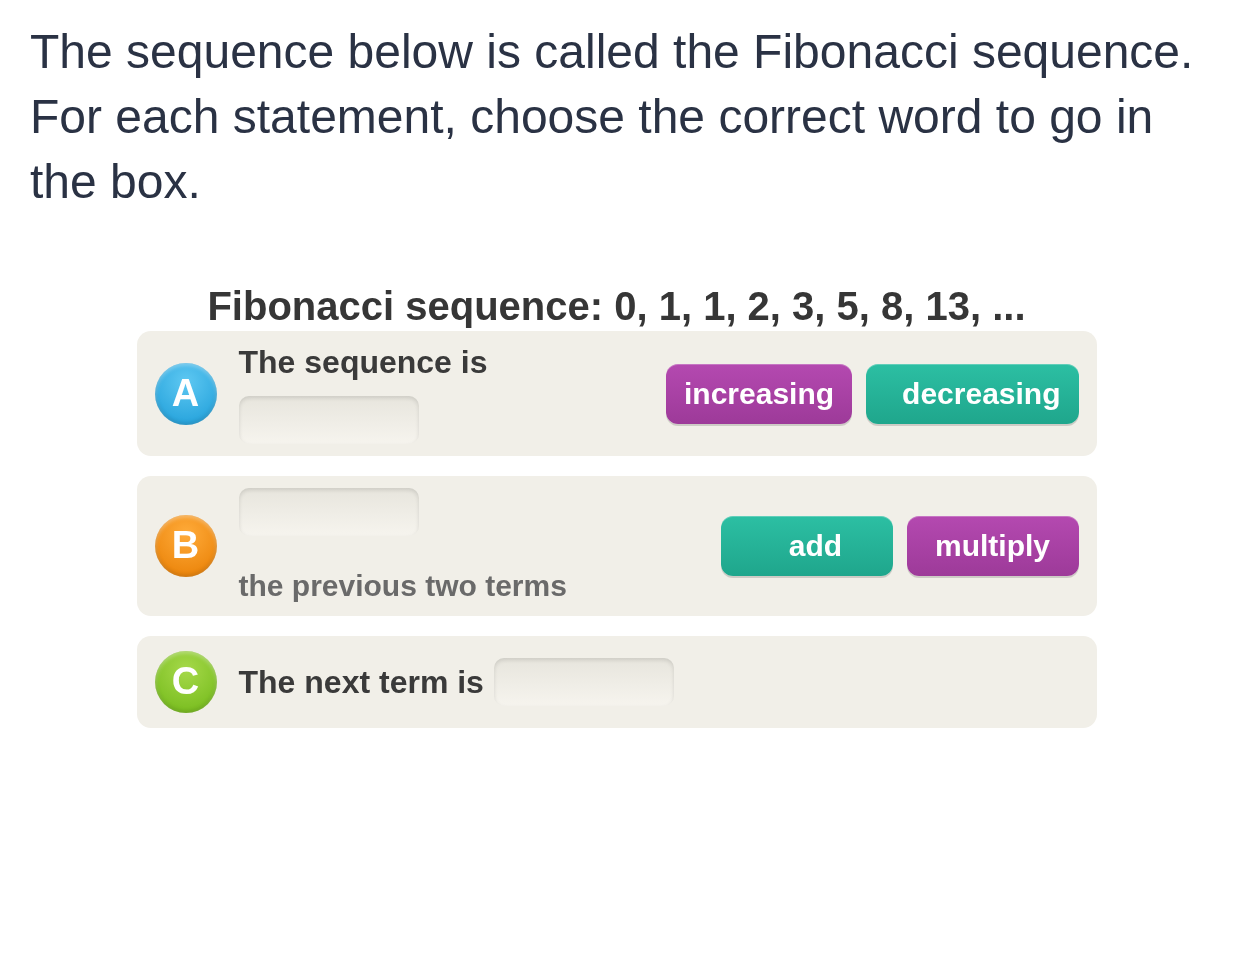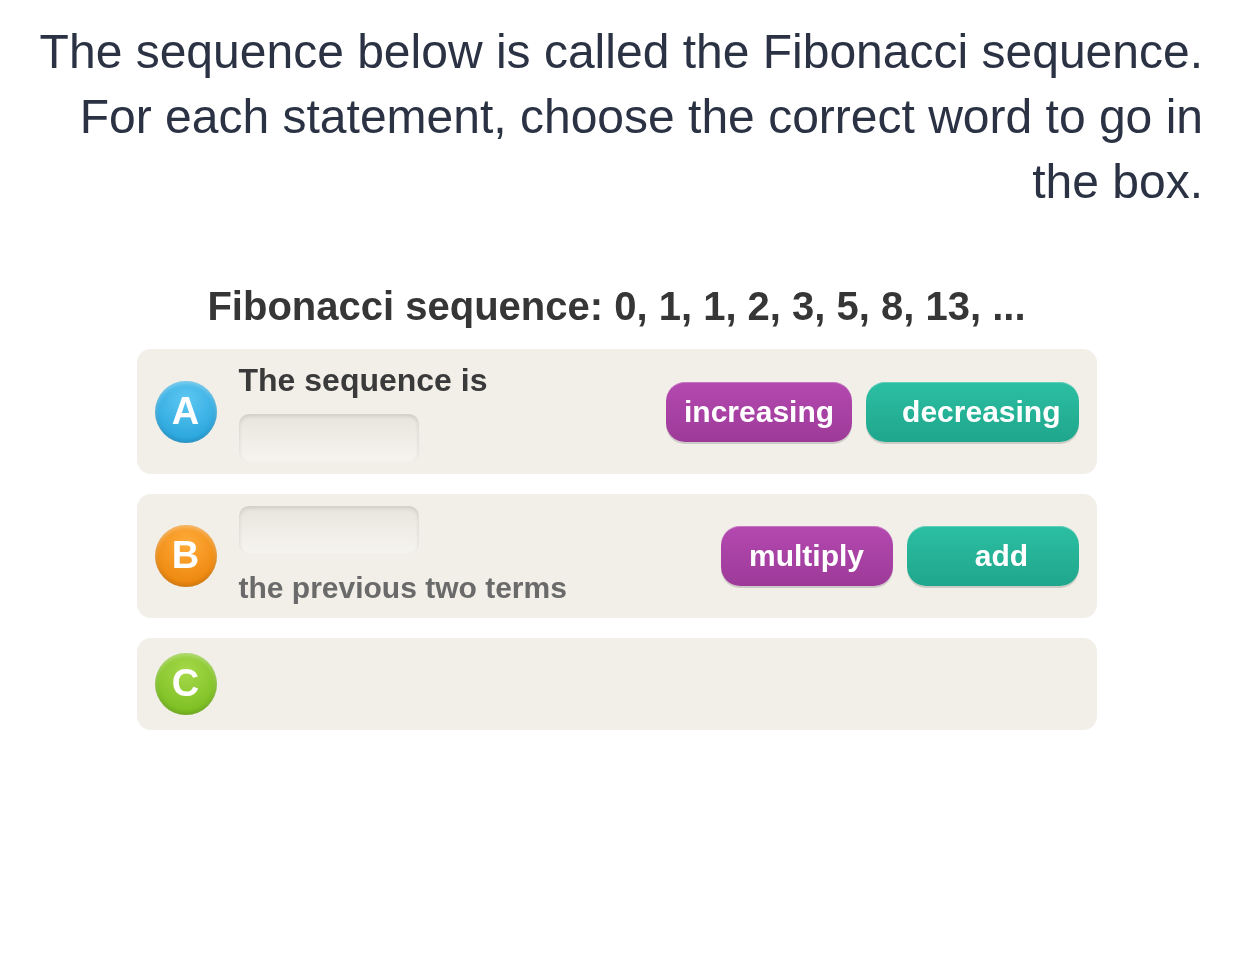--- a/index.html
+++ b/index.html
@@ -4,37 +4,37 @@
 <style>
   * { box-sizing: border-box; margin: 0; padding: 0; }
   body {
     font-family: -apple-system, BlinkMacSystemFont, "Segoe UI", Arial, sans-serif;
     background: #ffffff;
     width: 1233px;
     height: 962px;
     overflow: hidden;
   }
   .instruction {
-    text-align: right;
+    text-align: left;
     color: #2a3244;
     font-size: 48px;
     line-height: 1.35;
     padding: 20px 30px 40px 30px;
     font-weight: 400;
   }
   .content {
     width: 960px;
     margin: 30px auto 0 auto;
   }
   .seq-title {
     text-align: center;
     color: #363636;
     font-size: 40px;
     font-weight: 700;
-    margin-bottom: 20px;
+    margin-bottom: 2px;
     font-family: "Segoe UI", Arial, sans-serif;
   }
   .row {
     display: flex;
     align-items: center;
     background: #f1efe8;
     border-radius: 14px;
     padding: 12px 18px;
     margin-bottom: 20px;
     min-height: 92px;
@@ -66,42 +66,42 @@
     display: flex;
     flex-wrap: wrap;
     align-items: center;
     gap: 14px 10px;
   }
   .stmt .line2 {
     width: 100%;
     color: #6a6a6a;
     font-weight: 600;
     font-size: 30px;
-    margin-top: 2px;
+    margin-top: 18px;
   }
   .blank {
     display: inline-block;
     width: 180px;
     height: 48px;
     background: linear-gradient(#e7e5dd, #f6f4ee);
     border-radius: 10px;
     box-shadow: inset 0 2px 4px rgba(0,0,0,0.12);
     vertical-align: middle;
   }
   .options {
     flex: 0 0 auto;
     display: flex;
     gap: 14px;
     margin-left: 12px;
   }
   .opt {
     min-width: 172px;
     height: 60px;
     border: none;
-    border-radius: 19px;
+    border-radius: 12px;
     color: #fff;
     font-size: 30px;
     font-weight: 700;
     padding: 0 18px;
     cursor: pointer;
     box-shadow: 0 2px 0 rgba(0,0,0,0.15), inset 0 1px 0 rgba(255,255,255,0.25);
     font-family: inherit;
   }
   .opt-purple { background: linear-gradient(#b449b0, #9d3a99); }
   .opt-teal   { background: linear-gradient(#2cbfa3, #1fa68c); padding-left: 36px; }
@@ -129,21 +129,25 @@
     </div>
   </div>
 
   <div class="row">
     <div class="badge badge-b">B</div>
     <div class="stmt">
       <span class="blank"></span>
       <span class="line2">the previous two terms</span>
     </div>
     <div class="options">
+      <button class="opt opt-teal">add</button>
       <button class="opt opt-purple">multiply</button>
-      <button class="opt opt-teal">add</button>
     </div>
   </div>
 
   <div class="row">
     <div class="badge badge-c">C</div>
+    <div class="stmt">
+      <span>The next term is</span>
+      <span class="blank"></span>
+    </div>
   </div>
 </div>
 
 </body></html>

